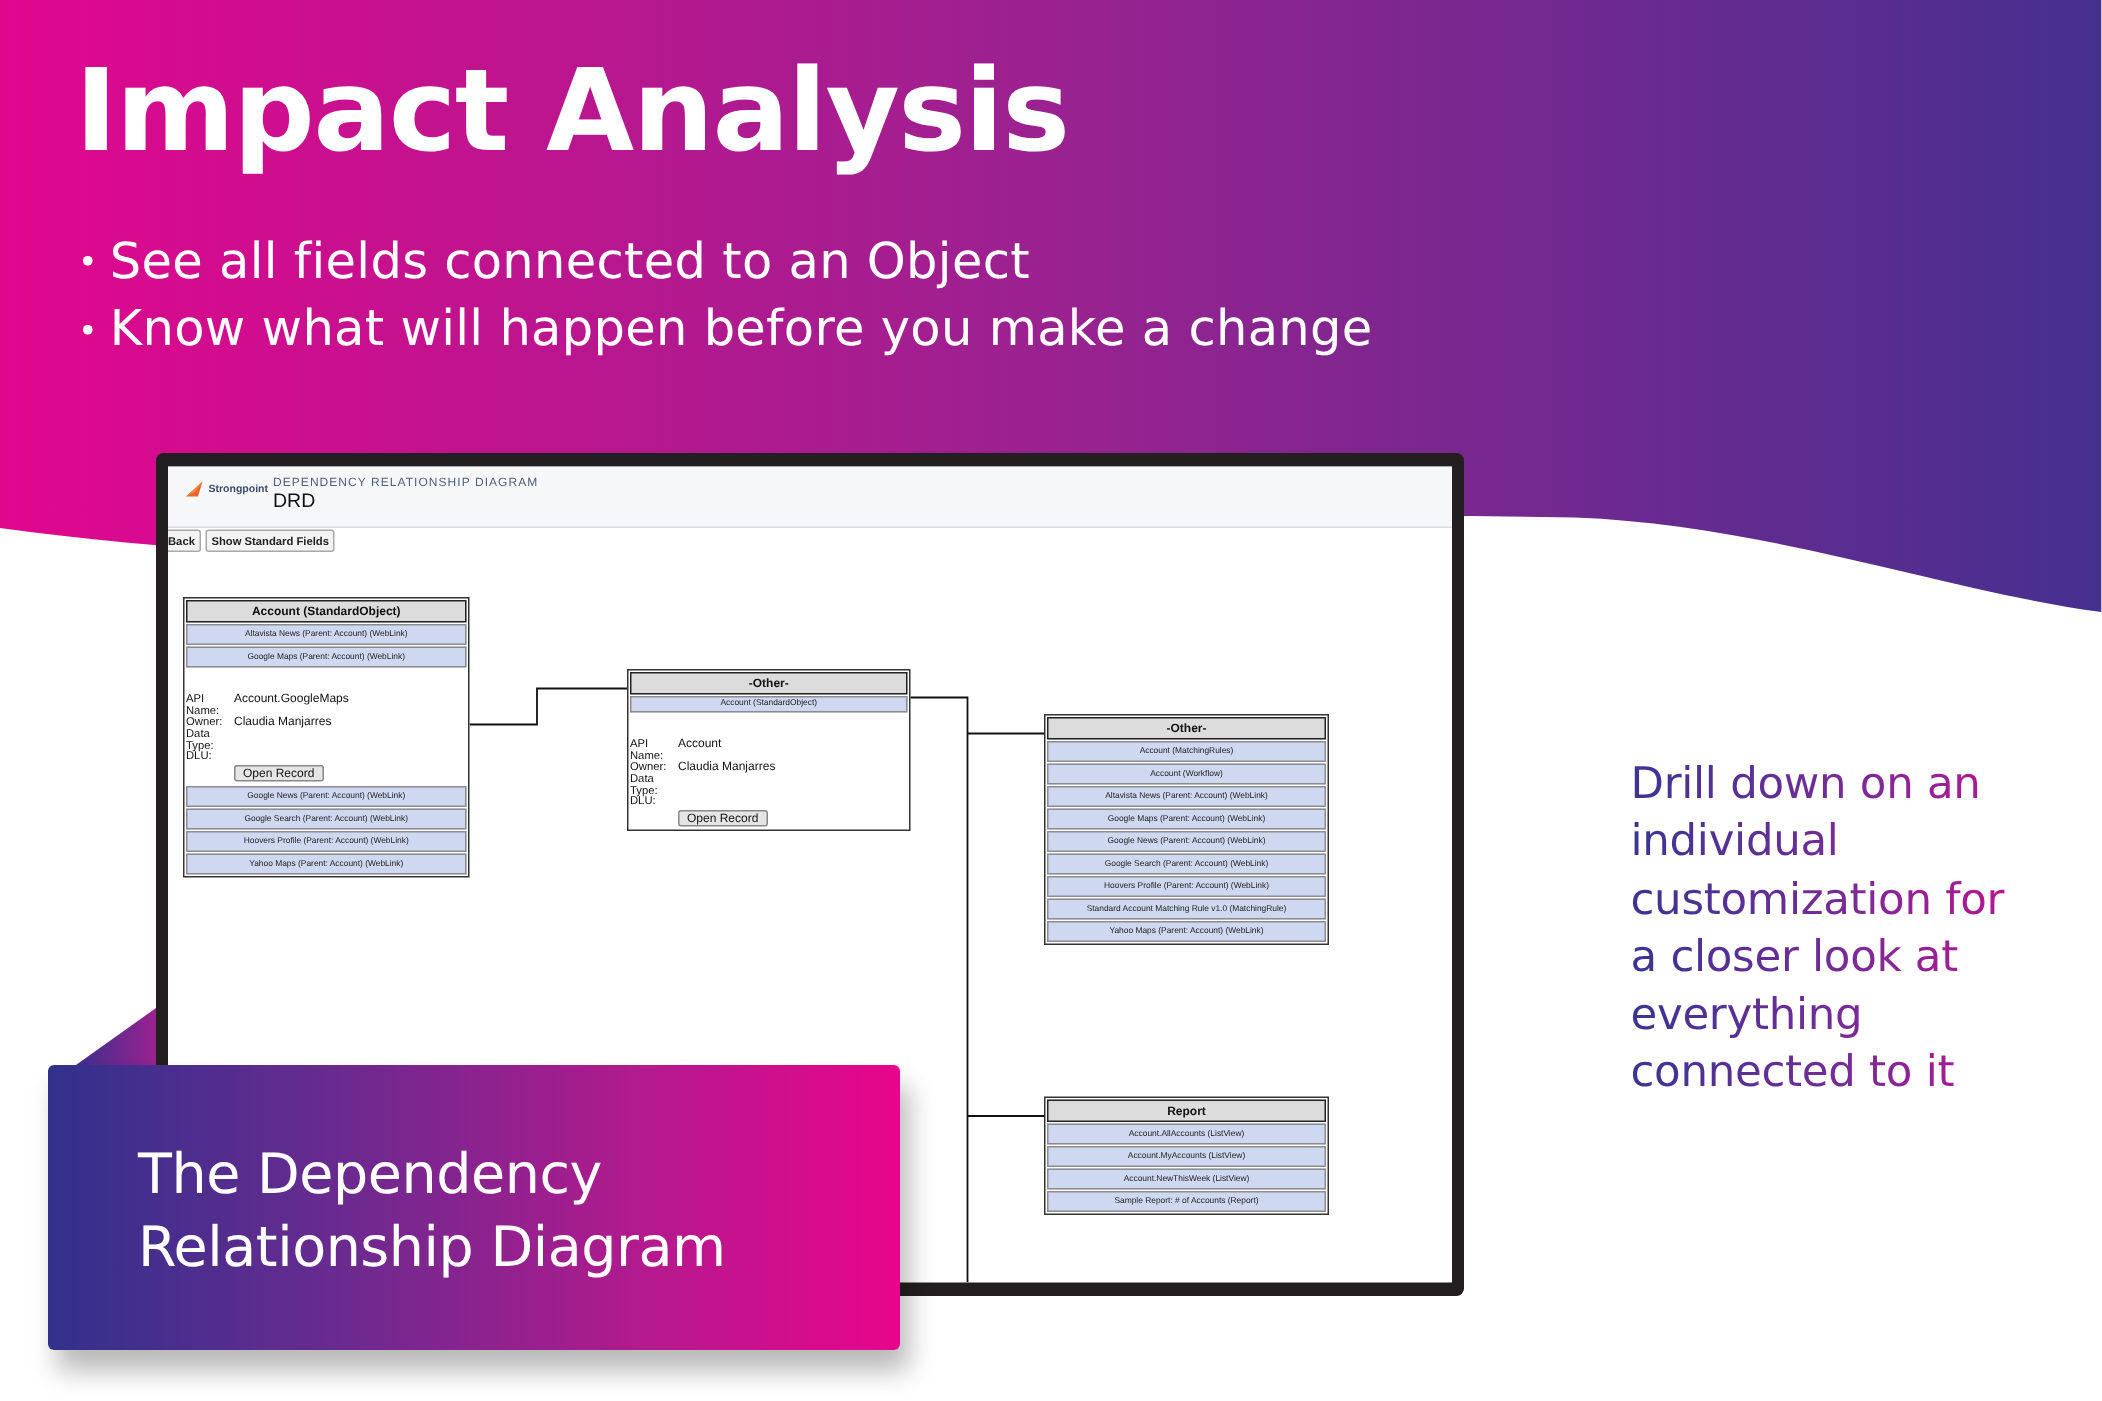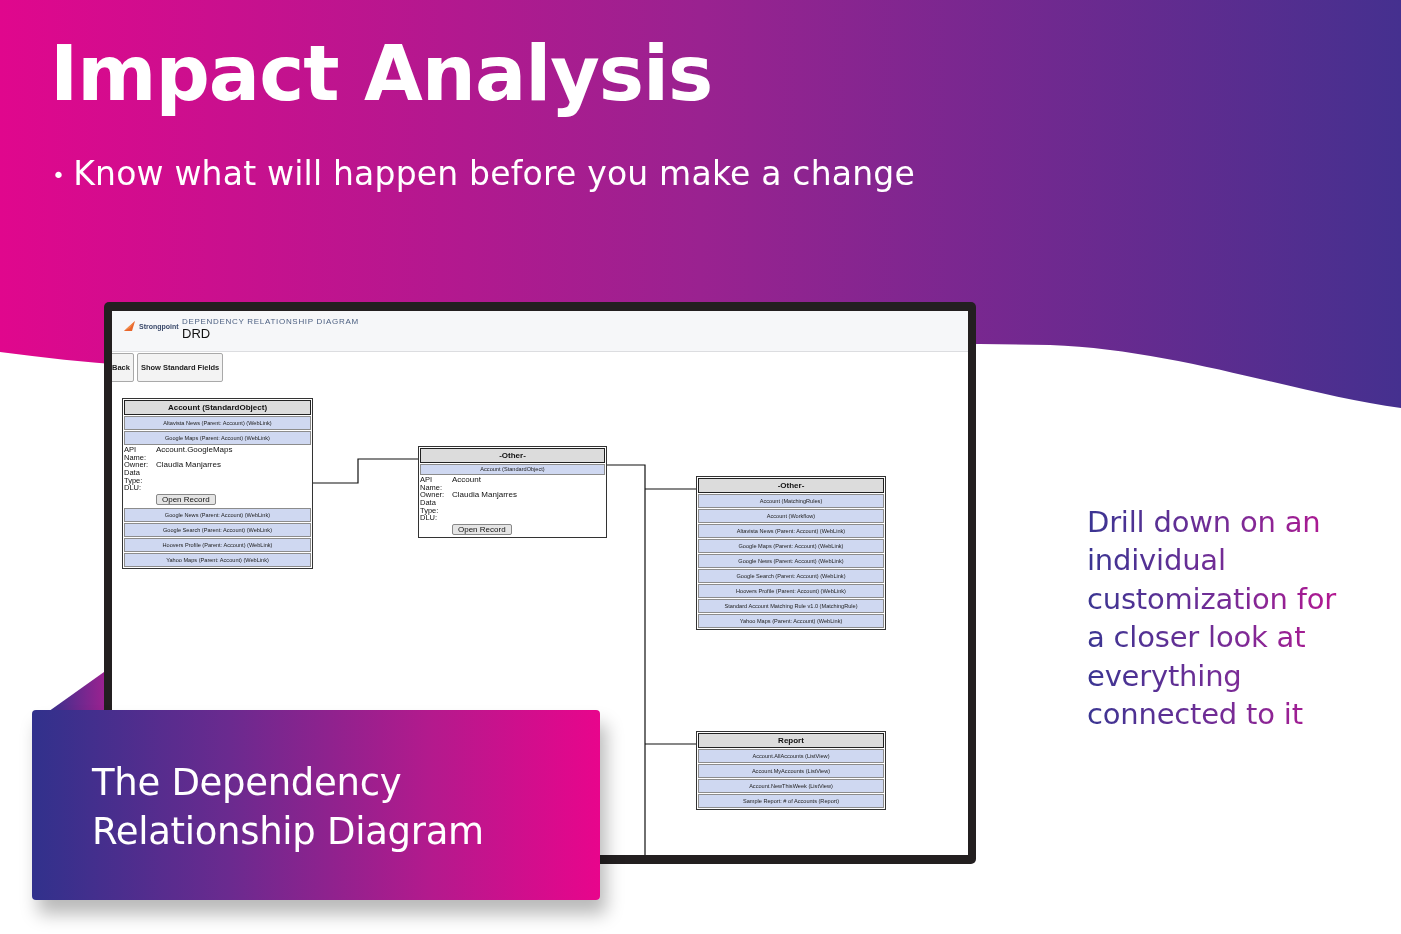--- a/index.html
+++ b/index.html
@@ -43,40 +43,40 @@
     font-size: 8px; letter-spacing: 0.7px; color: #4b5f80;
   }
   .app-title {
     position: absolute; left: 70px; top: 15px; font-family: "Liberation Sans", sans-serif;
     font-size: 13px; color: #111;
   }
   .toolbar { position: absolute; left: -4px; top: 42px; display: flex; gap: 3px; }
   .tb-btn {
     font-family: "Liberation Sans", sans-serif; font-size: 7.5px; font-weight: bold;
     background: #f3f3f3; border: 1px solid #a9a9a9; border-radius: 2px;
-    padding: 1px 3px; color: #222; height: 29px; line-height: 10px;
+    padding: 1px 3px; color: #222; height: 15px; line-height: 10px;
   }
 
   .lines { position: absolute; left: 0; top: 0; }
 
   .node {
     position: absolute; background: #fff; border: 1px solid #333;
     font-family: "Liberation Sans", sans-serif;
   }
   .node-header {
     background: #dcdcdc; border: 1px solid #222; margin: 1px;
     text-align: center; font-size: 8px; font-weight: bold; color: #111;
     height: 15px; line-height: 13px;
   }
   .node-item {
     background: #cfd8f1; border: 1px solid #8c8c8c; margin: 1px;
     text-align: center; font-size: 5.6px; color: #222;
     height: 14px; line-height: 12px; white-space: nowrap; overflow: hidden;
   }
-  .detail { position: relative; font-size: 7.5px; color: #111; padding: 0 0 2px 1px; }
+  .detail { position: relative; font-size: 7.5px; color: #111; padding: 16px 0 2px 1px; }
   .detail .row { display: flex; line-height: 7.5px; }
   .detail .k { width: 32px; }
   .detail .v { font-size: 8px; line-height: 8px; }
   .open-btn {
     display: block; margin: 2px 0 0 32px; font-family: "Liberation Sans", sans-serif; font-size: 8px;
     background: #e5e5e5; border: 1px solid #888; border-radius: 2px;
     padding: 0 5px; height: 11px; line-height: 9px; color: #111;
   }
 
   
@@ -113,20 +113,21 @@
         <stop offset="0.5" stop-color="#9a2290"></stop>
         <stop offset="1" stop-color="#45308f"></stop>
       </linearGradient>
     </defs>
     <path d="M0,0 H1401 V408 C1300,395 1180,350 1050,345 L980,344 C700,345 350,400 0,352 Z" fill="url(#bg)"></path>
   </svg>
 </div>
 
 <h1 class="hero-title">Impact Analysis</h1>
 <ul class="hero-bullets">
+  <li><span class="dot">•</span><span>See all fields connected to an Object</span></li>
   <li><span class="dot">•</span><span>Know what will happen before you make a change</span></li>
 </ul>
 
 <div class="frame">
   <div class="screen">
     <div class="app-header">
       <div class="logo">
         <svg width="12" height="12" viewBox="0 0 12 12">
           <path d="M0,11 L11,1 L8,11 Z" fill="#e9662c"></path>
           <path d="M0,11 L11,1 L6,8 Z" fill="#f28b4a"></path>

